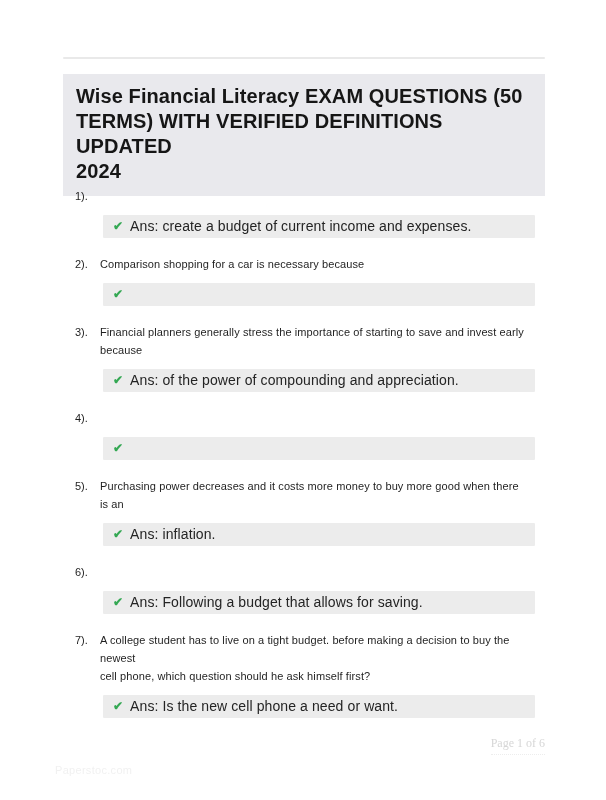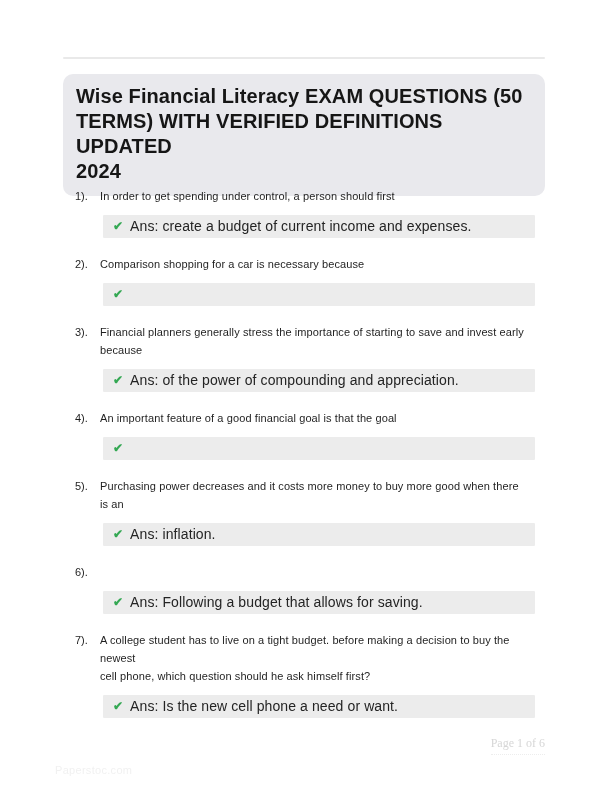--- a/index.html
+++ b/index.html
@@ -24,21 +24,21 @@
     background: #e9e9e9;
     border-radius: 1px;
   }
   .title-box {
     position: absolute;
     left: 63px;
     top: 74px;
     width: 482px;
     box-sizing: border-box;
     background: #e9e9ed;
-    border-radius: 10px;
+    border-radius: 0;
     padding: 10px 13px 12px 13px;
   }
   .title-box h1 {
     margin: 0;
     font-size: 20px;
     line-height: 25px;
     font-weight: bold;
     color: #161616;
     letter-spacing: 0.1px;
     white-space: pre-line;
@@ -126,21 +126,20 @@
   <div class="title-box">
     <h1>Wise Financial Literacy EXAM QUESTIONS (50
 TERMS) WITH VERIFIED DEFINITIONS UPDATED
 2024</h1>
   </div>
 
   <div class="content" id="question-list">
     <div class="question-block">
       <div class="question-row">
         <span class="q-num">1).</span>
-        <span class="q-text">In order to get spending under control, a person should first</span>
       </div>
       <div class="answer-box">
         <span class="check-icon" style="color: rgb(52, 168, 83);">✔</span>
         <span class="a-text">Ans: create a budget of current income and expenses.</span>
       </div>
     </div>
 
     <div class="question-block">
       <div class="question-row">
         <span class="q-num">2).</span>
@@ -159,21 +158,20 @@
       </div>
       <div class="answer-box">
         <span class="check-icon" style="color: rgb(52, 168, 83);">✔</span>
         <span class="a-text">Ans: of the power of compounding and appreciation.</span>
       </div>
     </div>
 
     <div class="question-block">
       <div class="question-row">
         <span class="q-num">4).</span>
-        <span class="q-text">An important feature of a good financial goal is that the goal</span>
       </div>
       <div class="answer-box">
         <span class="check-icon" style="color: rgb(52, 168, 83);">✔</span>
       </div>
     </div>
 
     <div class="question-block">
       <div class="question-row">
         <span class="q-num">5).</span>
         <span class="q-text">Purchasing power decreases and it costs more money to buy more good when there is an</span>

